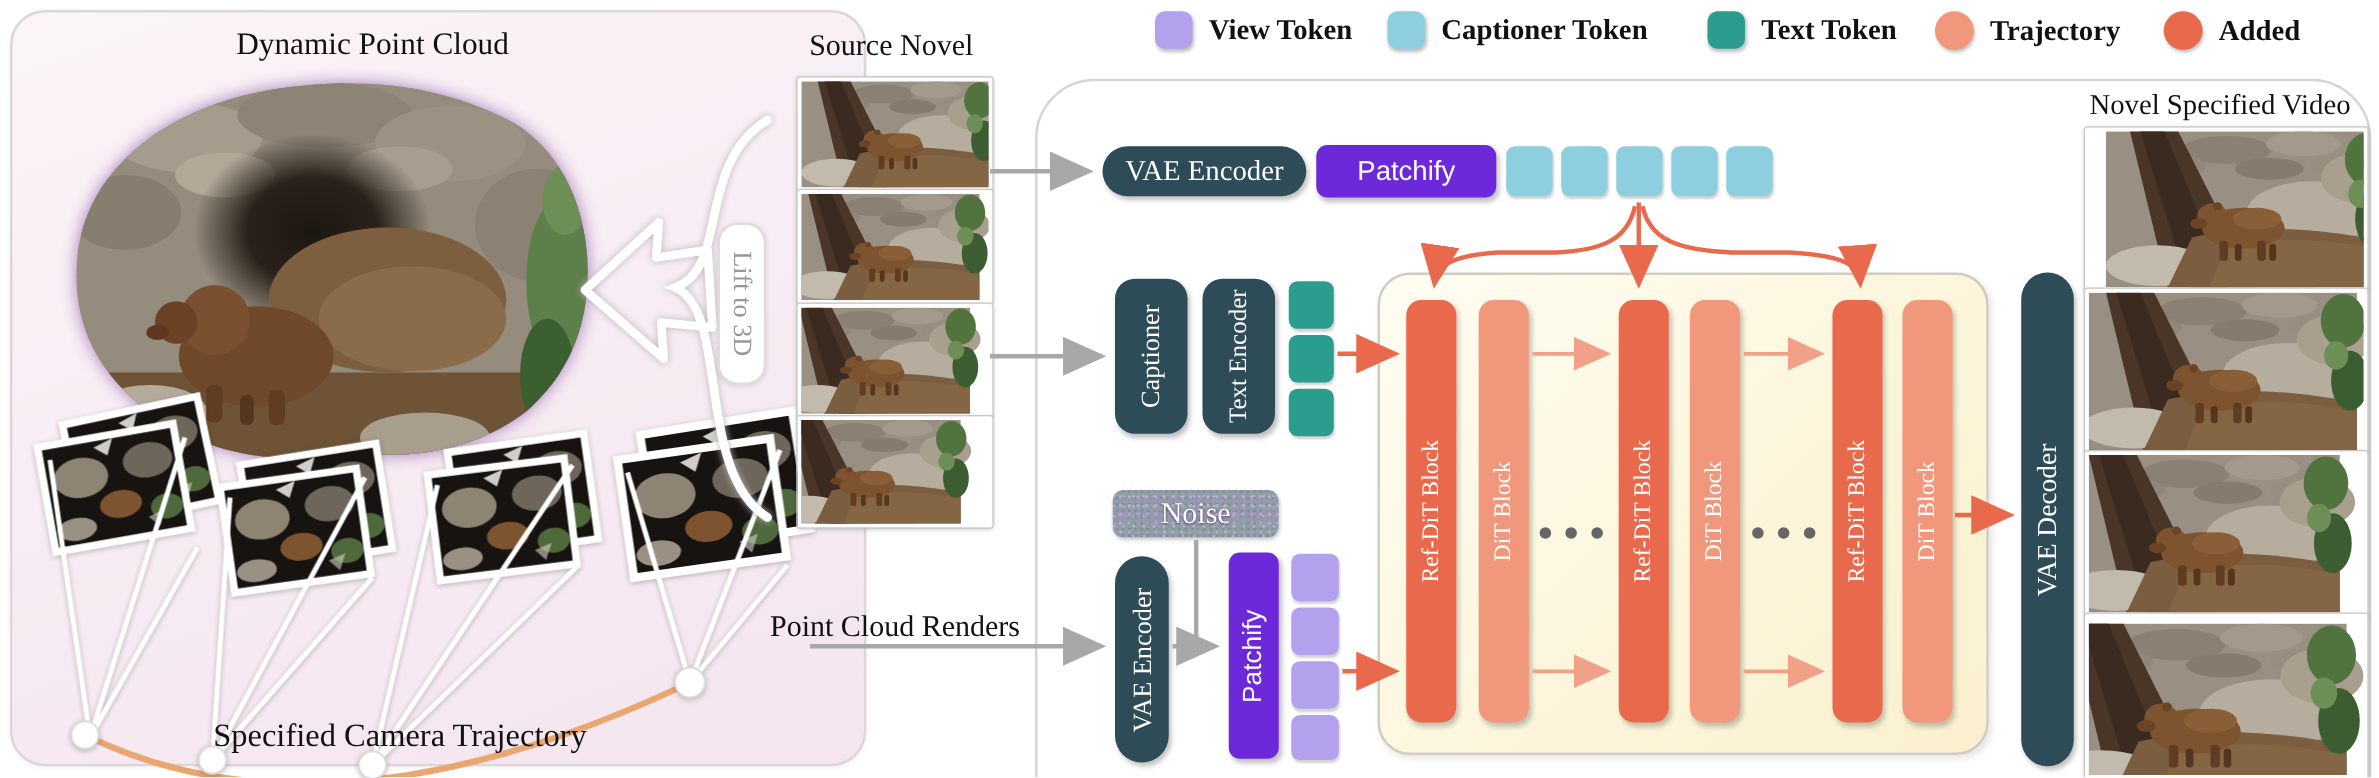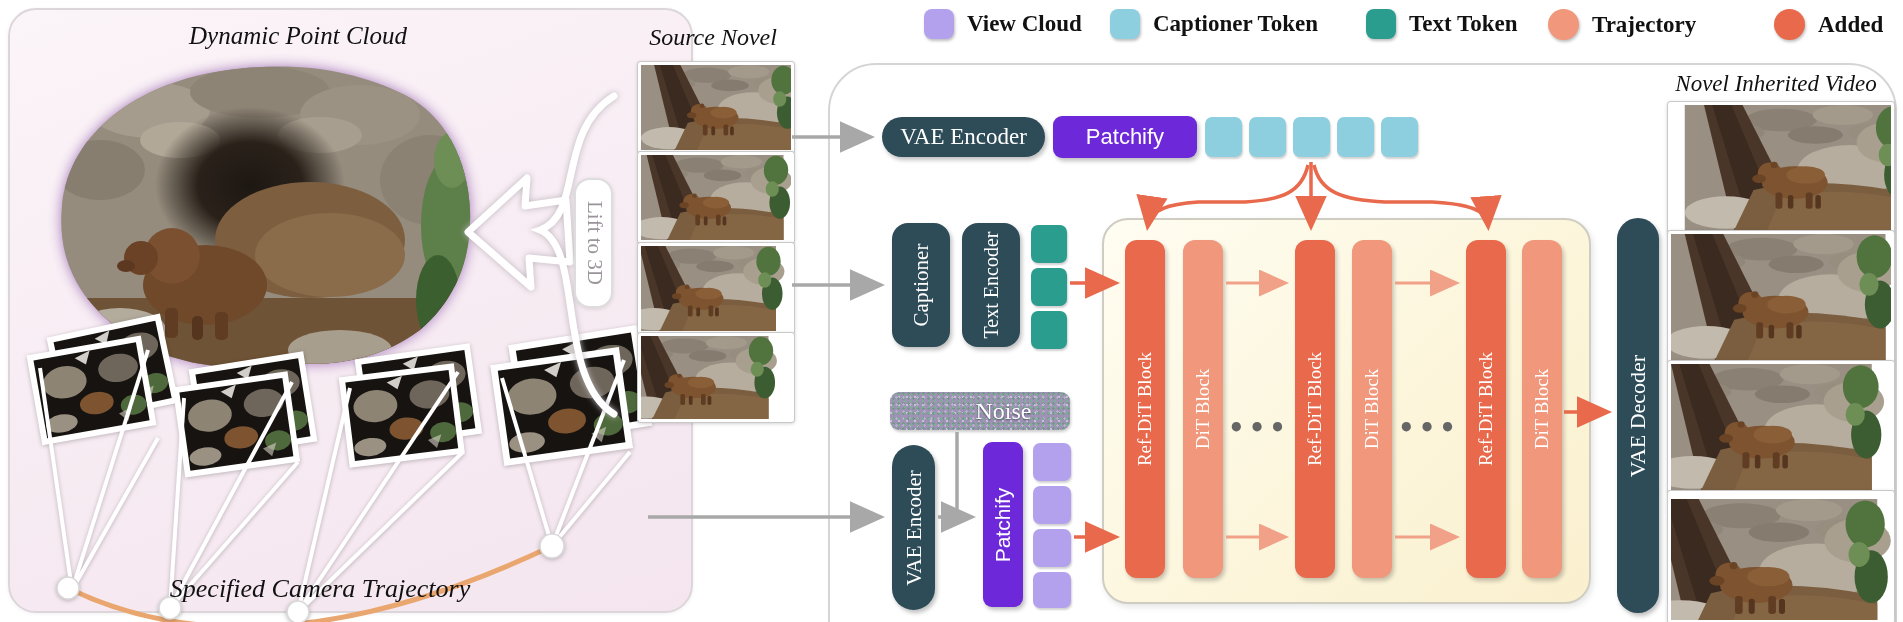--- a/index.html
+++ b/index.html
@@ -6,42 +6,42 @@
   #stage{position:relative;width:1903px;height:622px;background:#fff;overflow:hidden;
          font-family:"Liberation Serif",serif;color:#111;}
   .abs{position:absolute;}
   
   .left-panel{left:8px;top:8px;width:681px;height:601px;border:2px solid #dcd6da;border-radius:28px;
     background:linear-gradient(160deg,#fbf4f8 0%,#f8edf4 45%,#f4e5ee 100%);box-shadow:0 1px 4px rgba(0,0,0,.06);}
   .right-panel{left:828px;top:63px;width:1065px;height:640px;border:2px solid #d5d5d5;border-radius:48px;background:transparent;}
   .dit-container{left:1102px;top:218px;width:485px;height:382px;border:2px solid #cfcccl;border:2px solid #cfccc2;
     border-radius:26px;background:linear-gradient(135deg,#fffdf2 0%,#fcf5da 60%,#faf0cf 100%);box-shadow:2px 3px 6px rgba(0,0,0,.10);}
   
-  .fig-title{font-size:24px;white-space:nowrap;font-style:italic;}
+  .fig-title{font-size:24px;white-space:nowrap;}
   
   .leg{top:9px;display:flex;align-items:center;gap:13px;font-weight:bold;font-size:23px;white-space:nowrap;}
   .sw-sq{width:30px;height:30px;border-radius:8px;box-shadow:1px 2px 3px rgba(0,0,0,.25);}
   .sw-ci{width:31px;height:31px;border-radius:50%;box-shadow:1px 2px 3px rgba(0,0,0,.25);}
   
   .pill{display:flex;align-items:center;justify-content:center;color:#fff;box-shadow:2px 3px 4px rgba(0,0,0,.25);}
   .dark{background:#2e4b58;}
   .blue{background:#6d28d9;font-family:"Liberation Sans",sans-serif;}
   .vtext{position:absolute;left:50%;top:50%;transform:translate(-50%,-50%) rotate(-90deg);
          white-space:nowrap;color:#fff;}
   .token{border-radius:7px;box-shadow:1px 2px 2px rgba(0,0,0,.18);}
   .tok-ref{background:#8ecfdf;} .tok-text{background:#2a9d8f;} .tok-view{background:#b3a1ee;}
   .blk{border-radius:12px;box-shadow:2px 3px 4px rgba(0,0,0,.22);}
   .blk-ref{background:#e8694b;} .blk-dit{background:#f0977c;}
   .dots{font-size:26px;letter-spacing:4px;color:#666;font-weight:bold;font-family:"DejaVu Sans",sans-serif;}
   .noise-box{border-radius:9px;display:flex;align-items:center;justify-content:center;
     background-color:#9e93b5;
     background-image:radial-gradient(#7fae97 1.2px,transparent 1.4px),radial-gradient(#b9aecb 1.2px,transparent 1.4px),
       radial-gradient(#6f9a86 1px,transparent 1.2px),radial-gradient(#cabfd8 1px,transparent 1.2px);
     background-size:6px 6px,7px 7px,5px 5px,8px 8px;background-position:0 0,3px 2px,1px 4px,5px 1px;
-    color:#fff;font-size:24px;text-shadow:0 1px 2px rgba(60,40,80,.8);box-shadow:1px 2px 3px rgba(0,0,0,.2);padding-left:47px;}
+    color:#fff;font-size:24px;text-shadow:0 1px 2px rgba(60,40,80,.8);box-shadow:1px 2px 3px rgba(0,0,0,.2);}
   
   .frame{background:#fff;border:3px solid #fff;outline:1px solid #c9c9c9;border-radius:2px;
          box-shadow:0 1px 4px rgba(0,0,0,.25);overflow:hidden;}
   .frame svg{display:block;width:100%;height:100%;}
   .lift-pill{background:#fff;border:2px solid #ddd;border-radius:16px;box-shadow:0 1px 4px rgba(0,0,0,.12);}
   .lift-pill span{position:absolute;left:50%;top:50%;transform:translate(-50%,-50%) rotate(90deg);
       white-space:nowrap;color:#9a949b;font-size:21px;}
   svg.overlay{position:absolute;left:0;top:0;pointer-events:none;}
 </style>
 </head>
@@ -197,39 +197,40 @@
     </g>
   </svg>
 
   <div class="abs lift-pill" style="left:574px;top:178px;width:35px;height:126px;">
     <span>Lift to 3D</span>
   </div>
 
   <div class="abs fig-title" style="left:189px;top:22px;font-size:25px;">Dynamic Point Cloud</div>
   <div class="abs fig-title" style="left:713px;top:24px;transform:translateX(-50%);">Source Novel</div>
   <div class="abs fig-title" style="left:320px;top:574px;transform:translateX(-50%);font-size:26px;">Specified Camera Trajectory</div>
-  <div class="abs fig-title" style="left:1776px;top:71px;transform:translateX(-50%);font-size:23px;">Novel Inherited Video</div>
+  <div class="abs fig-title" style="left:716px;top:489px;transform:translateX(-50%);">Point Cloud Renders</div>
+  <div class="abs fig-title" style="left:1776px;top:71px;transform:translateX(-50%);font-size:23px;">Novel Specified Video</div>
 
   <div class="abs leg" style="left:924px;">
     <span class="sw-sq" style="background:#b3a1ee"></span>
-    <span>View Cloud</span>
+    <span>View Token</span>
   </div>
   <div class="abs leg" style="left:1110px;">
     <span class="sw-sq" style="background:#8ecfdf"></span>
     <span>Captioner Token</span>
   </div>
   <div class="abs leg" style="left:1366px;">
     <span class="sw-sq" style="background:#2a9d8f"></span>
     <span>Text Token</span>
   </div>
   <div class="abs leg" style="left:1548px;">
     <span class="sw-ci" style="background:#f0977c"></span>
     <span>Trajectory</span>
   </div>
-  <div class="abs leg" style="left:1774px;">
+  <div class="abs leg" style="left:1731px;">
     <span class="sw-ci" style="background:#e8694b"></span>
     <span>Added</span>
   </div>
 
   <div class="abs frame" style="left:638px;top:62px;width:150px;height:85px;">
       <svg viewBox="0 0 160 100" preserveAspectRatio="none">
         <use href="#bearScene"></use>
       </svg>
     </div>
   <div class="abs frame" style="left:638px;top:152px;width:150px;height:85px;">

